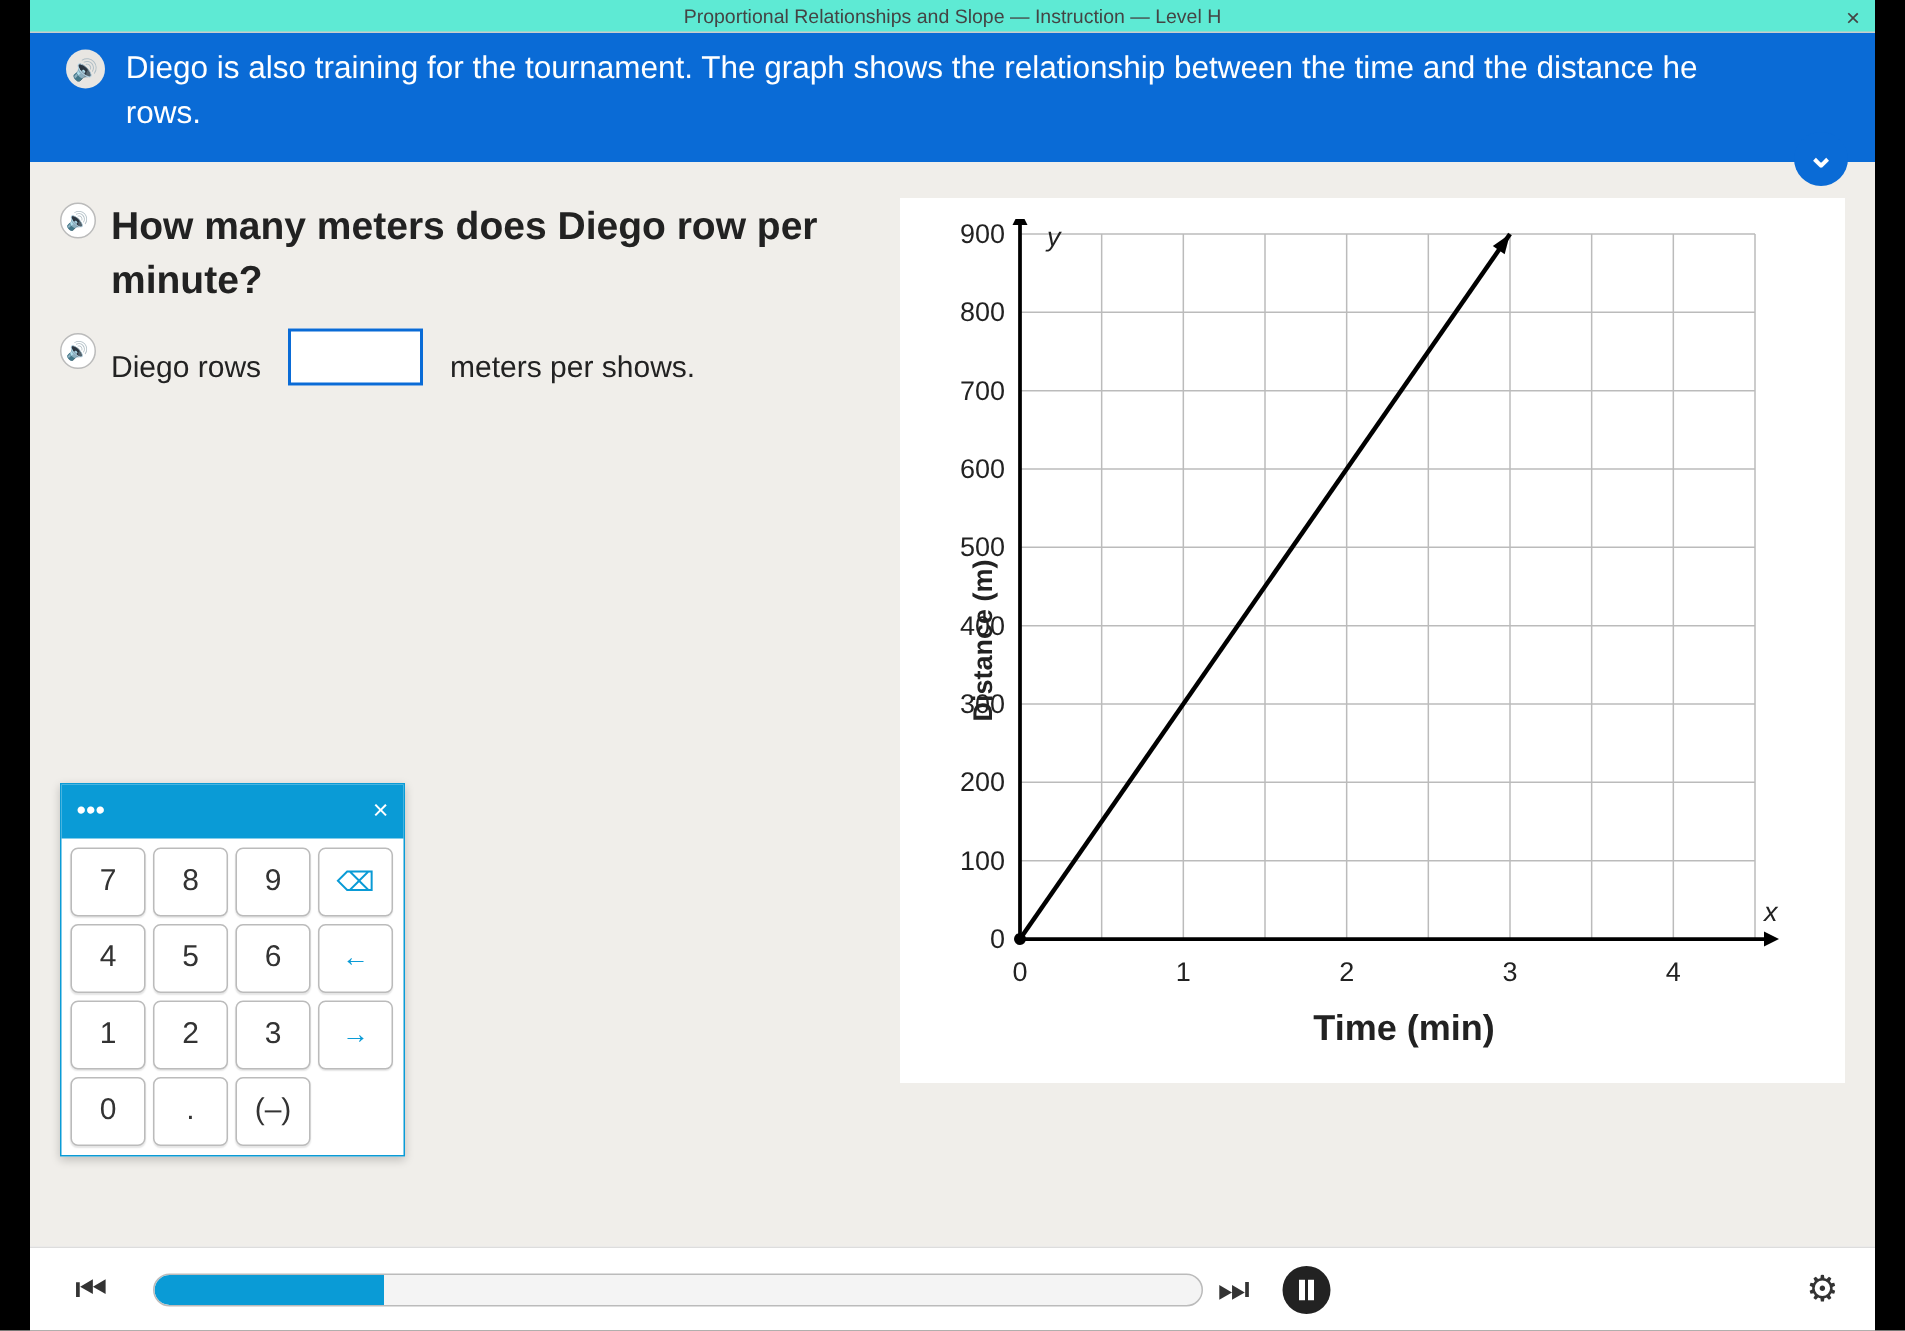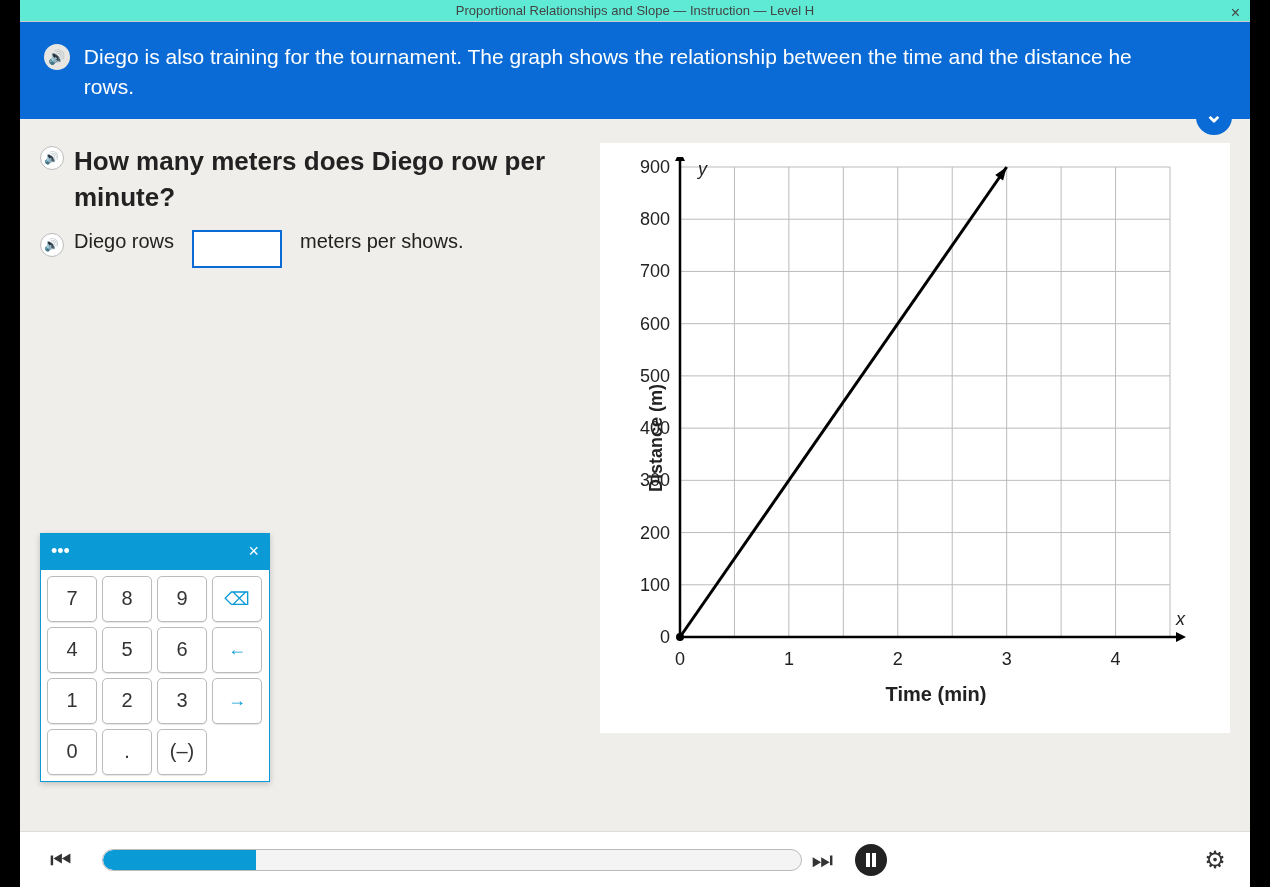--- a/index.html
+++ b/index.html
@@ -30,21 +30,21 @@
   .topbar .close-x {
     position: absolute;
     right: 10px; top: 2px;
     font-size: 16px;
     color: #444;
     cursor: pointer;
   }
   .blue-banner {
     background: #0a6bd6;
     color: #fff;
-    padding: 20px 24px 16px 24px;
+    padding: 9px 24px 16px 24px;
     font-size: 21px;
     line-height: 1.45;
     position: relative;
   }
   .blue-banner .audio-icon {
     display: inline-block;
     width: 26px; height: 26px;
     background: #e8e6e2;
     border-radius: 50%;
     color: #333;
@@ -105,21 +105,21 @@
   .question-text {
     font-size: 26px;
     font-weight: bold;
     color: #222;
     line-height: 1.4;
   }
   .answer-line {
     font-size: 20px;
     color: #222;
     display: flex;
-    align-items: flex-start;
+    align-items: flex-end;
     gap: 18px;
   }
   .answer-input {
     width: 90px; height: 38px;
     border: 2px solid #0a6bd6;
     background: #fff;
     font-size: 18px;
     text-align: center;
   }
   .keypad {
@@ -173,21 +173,21 @@
     position: absolute;
     left: 2px; top: 50%;
     transform: translateY(-50%) rotate(-90deg);
     transform-origin: center;
     font-size: 18px;
     font-weight: bold;
     color: #222;
   }
   .x-axis-label {
     text-align: center;
-    font-size: 20px;
+    font-size: 24px;
     font-weight: bold;
     color: #222;
     margin-top: 6px;
     margin-left: 50px;
   }
   .bottom-bar {
     position: absolute;
     left: 0; bottom: 0;
     width: 100%;
     height: 56px;

